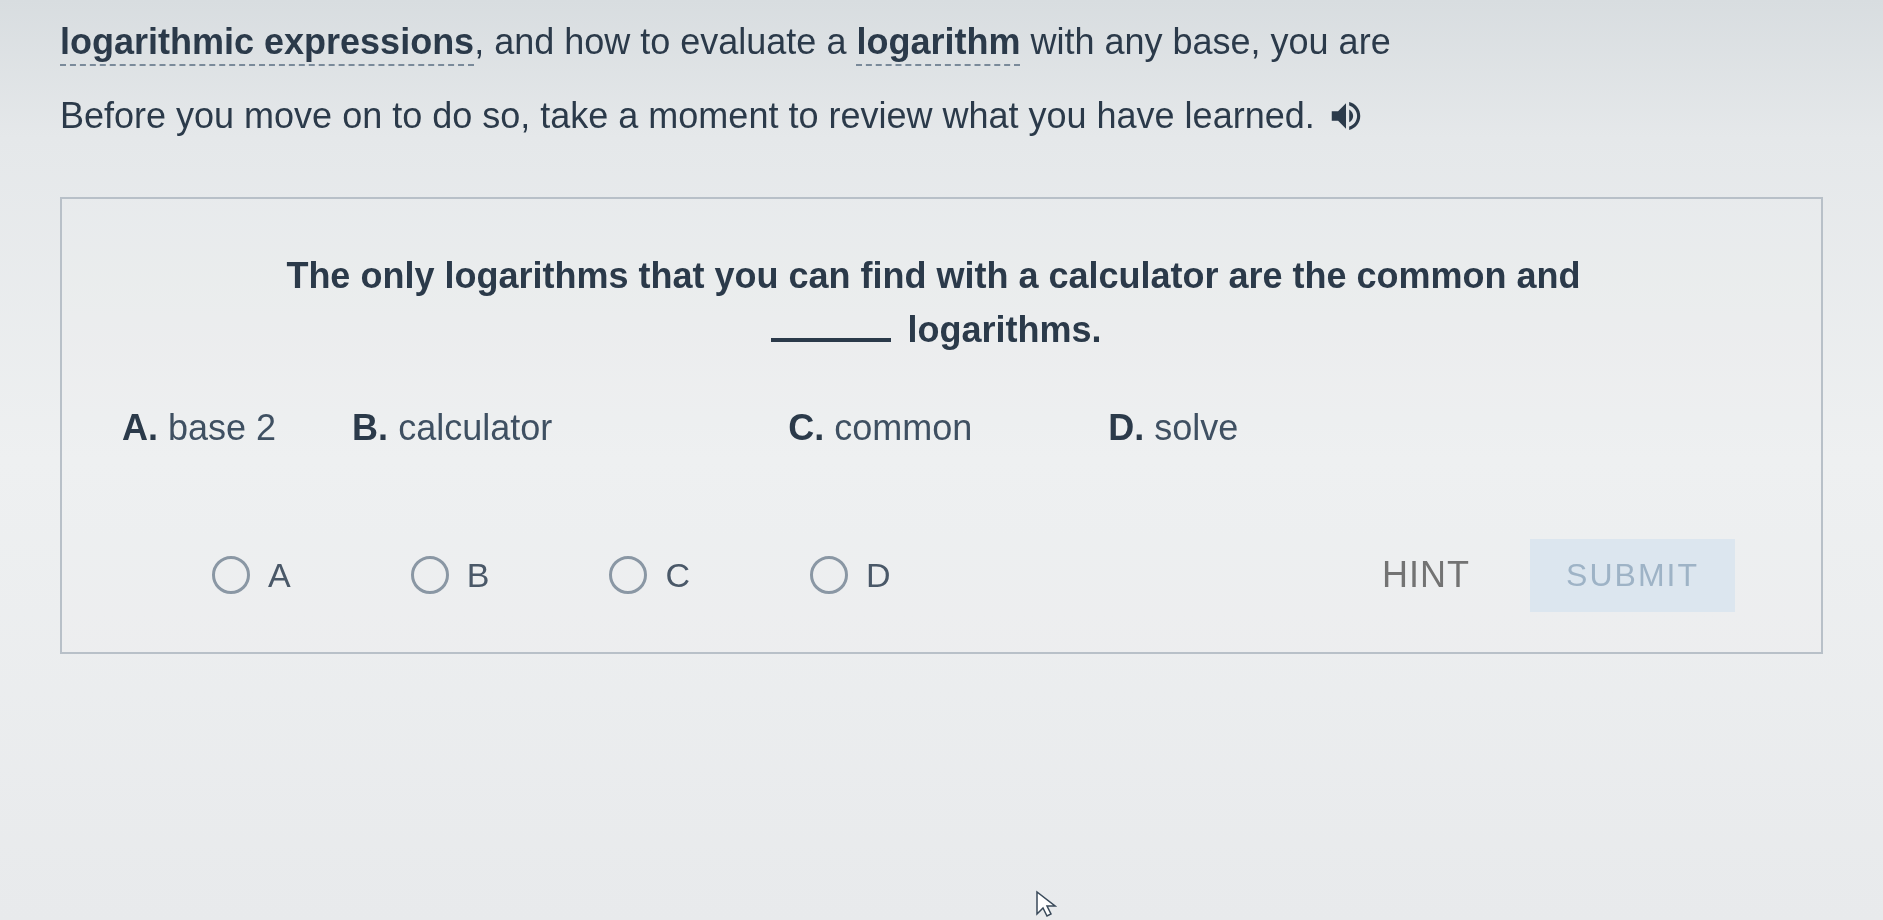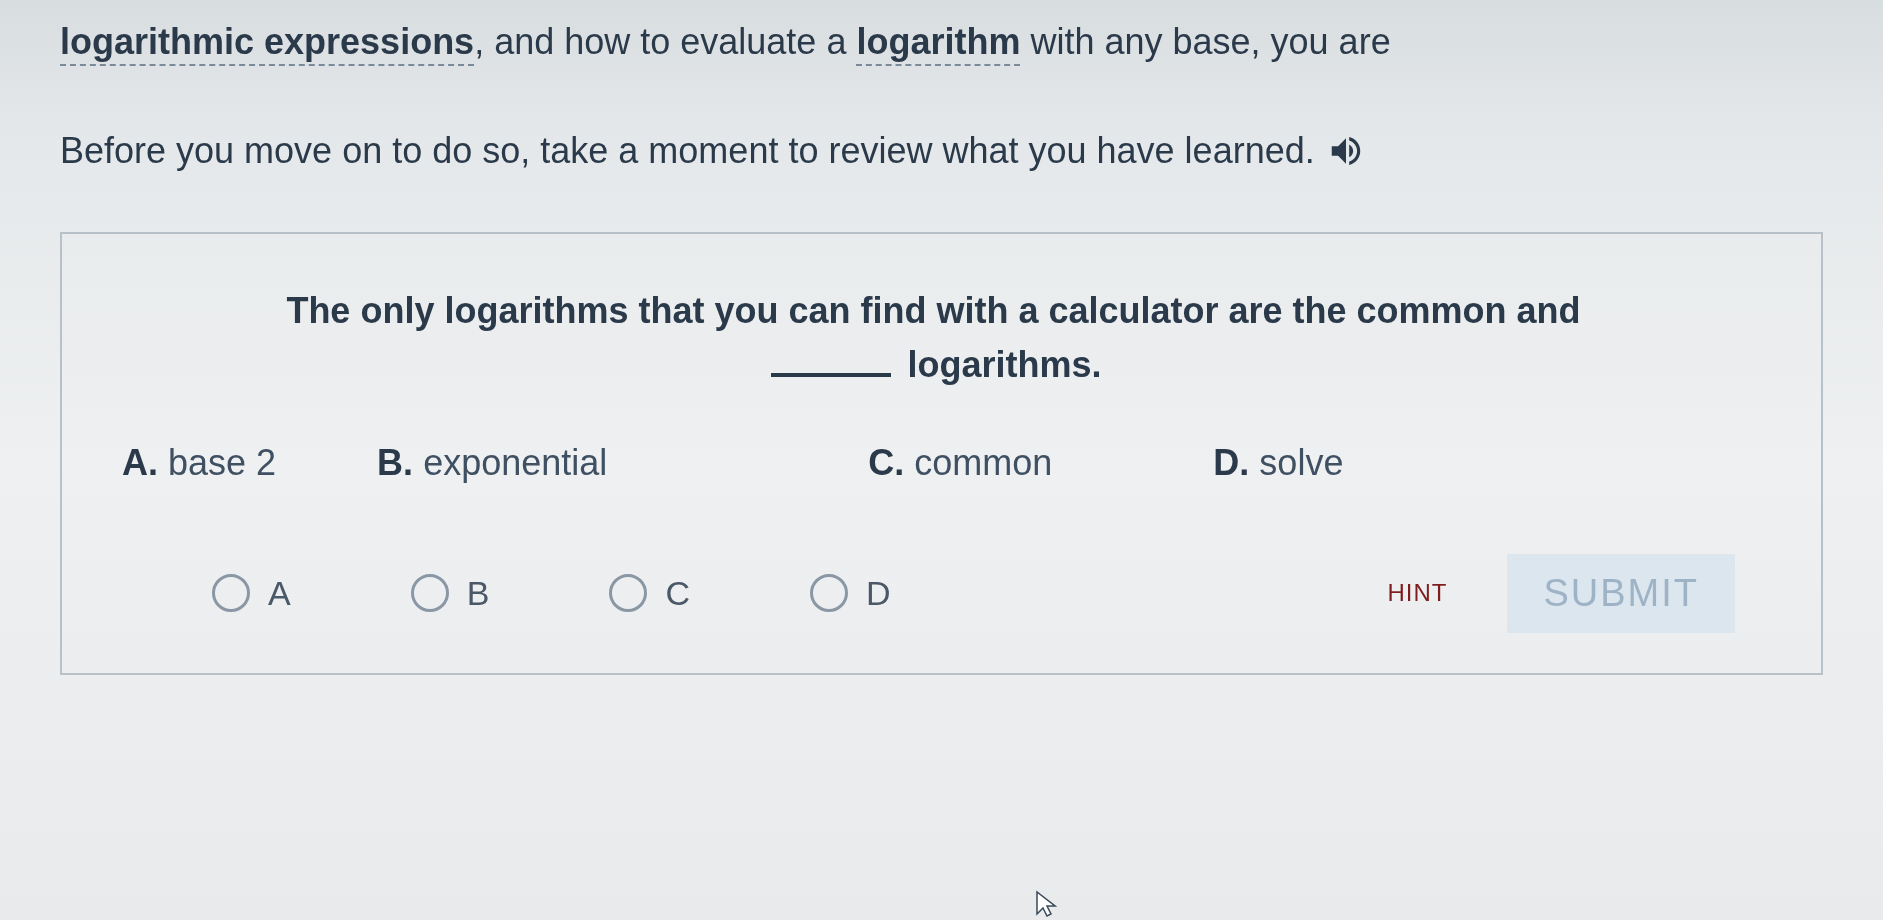--- a/index.html
+++ b/index.html
@@ -18,21 +18,21 @@
   }
   .intro-line1 { margin-bottom: 10px; }
   .bold-link {
     font-weight: 700;
     color: #2b3a4a;
     border-bottom: 2px dashed #7a8a9a;
     padding-bottom: 2px;
   }
   .review-line {
     font-size: 36px;
-    margin-top: 59px;
+    margin-top: 24px;
     margin-bottom: 60px;
     display: flex;
     align-items: center;
     gap: 12px;
   }
   .speaker-icon {
     width: 38px;
     height: 38px;
     display: inline-flex;
     align-items: center;
@@ -55,23 +55,23 @@
   .blank {
     display: inline-block;
     border-bottom: 4px solid #2b3a4a;
     width: 120px;
     vertical-align: baseline;
     margin: 0 6px;
   }
   .options-row {
     display: flex;
     justify-content: flex-start;
-    gap: 101px;
-    font-size: 36px;
-    margin-bottom: 70px;
+    gap: 76px;
+    font-size: 36px;
+    margin-bottom: 90px;
     padding-left: 10px;
   }
   .option { white-space: nowrap; }
   .option .letter { font-weight: 700; }
   .option .text { font-weight: 400; color: #3f5062; }
   .answer-row {
     display: flex;
     align-items: center;
     justify-content: space-between;
     padding: 0 20px 0 100px;
@@ -95,28 +95,28 @@
     border: 3px solid #8a97a4;
     border-radius: 50%;
     background: transparent;
   }
   .action-group {
     display: flex;
     align-items: center;
     gap: 60px;
   }
   .hint-link {
-    font-size: 24px;
-    color: #7f1d1d;
+    font-size: 36px;
+    color: #737373;
     font-weight: 500;
     cursor: pointer;
     letter-spacing: 1px;
   }
   .submit-btn {
-    font-size: 38px;
+    font-size: 32px;
     color: #9eb3c6;
     background: #dce6ef;
     border: none;
     padding: 18px 36px;
     letter-spacing: 2px;
     font-weight: 500;
     cursor: pointer;
   }
   .cursor-arrow {
     position: absolute;
@@ -149,21 +149,21 @@
     <span>The only logarithms that you can find with a calculator are the common and </span><span class="blank"></span><span> logarithms.</span>
   </div>
 
   <div class="options-row">
     <div class="option">
       <span class="letter">A.</span>
       <span class="text">base 2</span>
     </div>
     <div class="option">
       <span class="letter">B.</span>
-      <span class="text">exponential</span>
+      <span class="text">calculator</span>
     </div>
     <div class="option" style="margin-left:160px;">
       <span class="letter">C.</span>
       <span class="text">common</span>
     </div>
     <div class="option" style="margin-left:60px;">
       <span class="letter">D.</span>
       <span class="text">solve</span>
     </div>
   </div>

